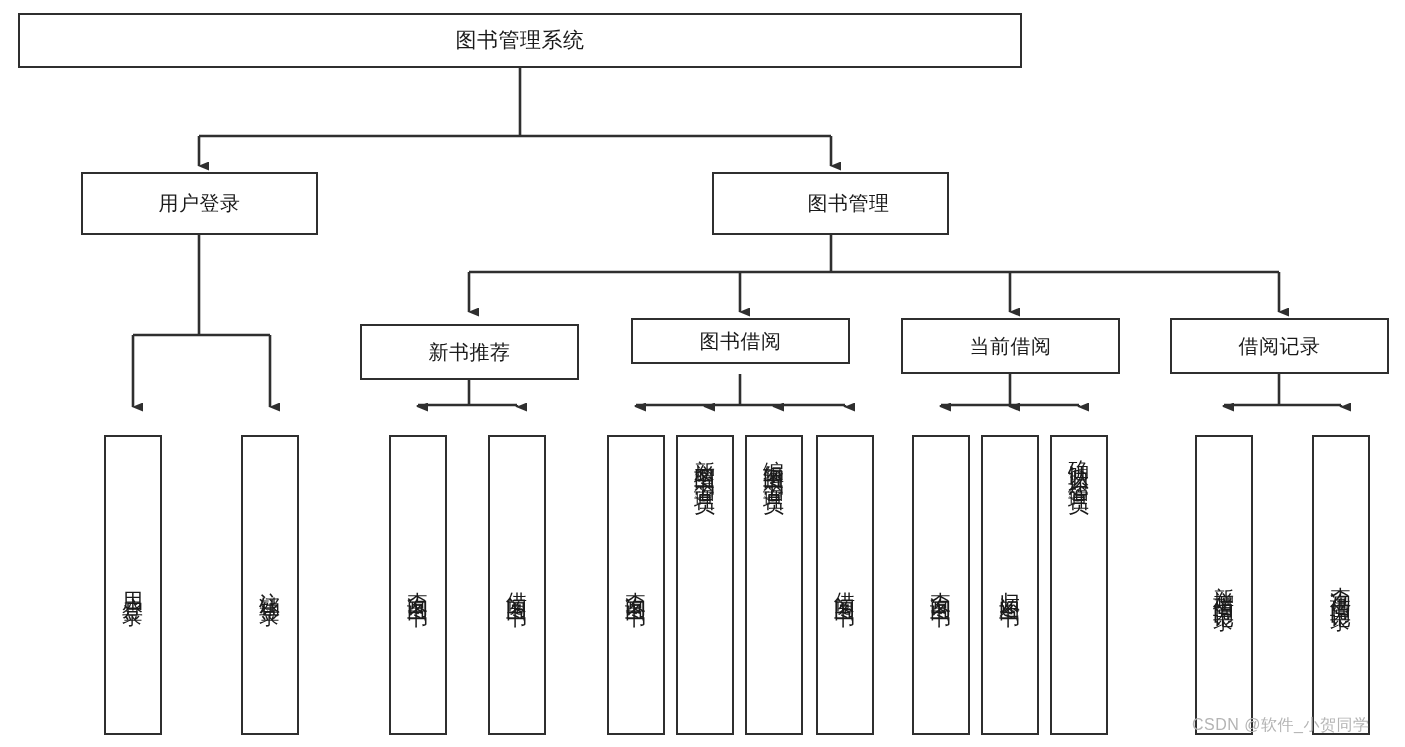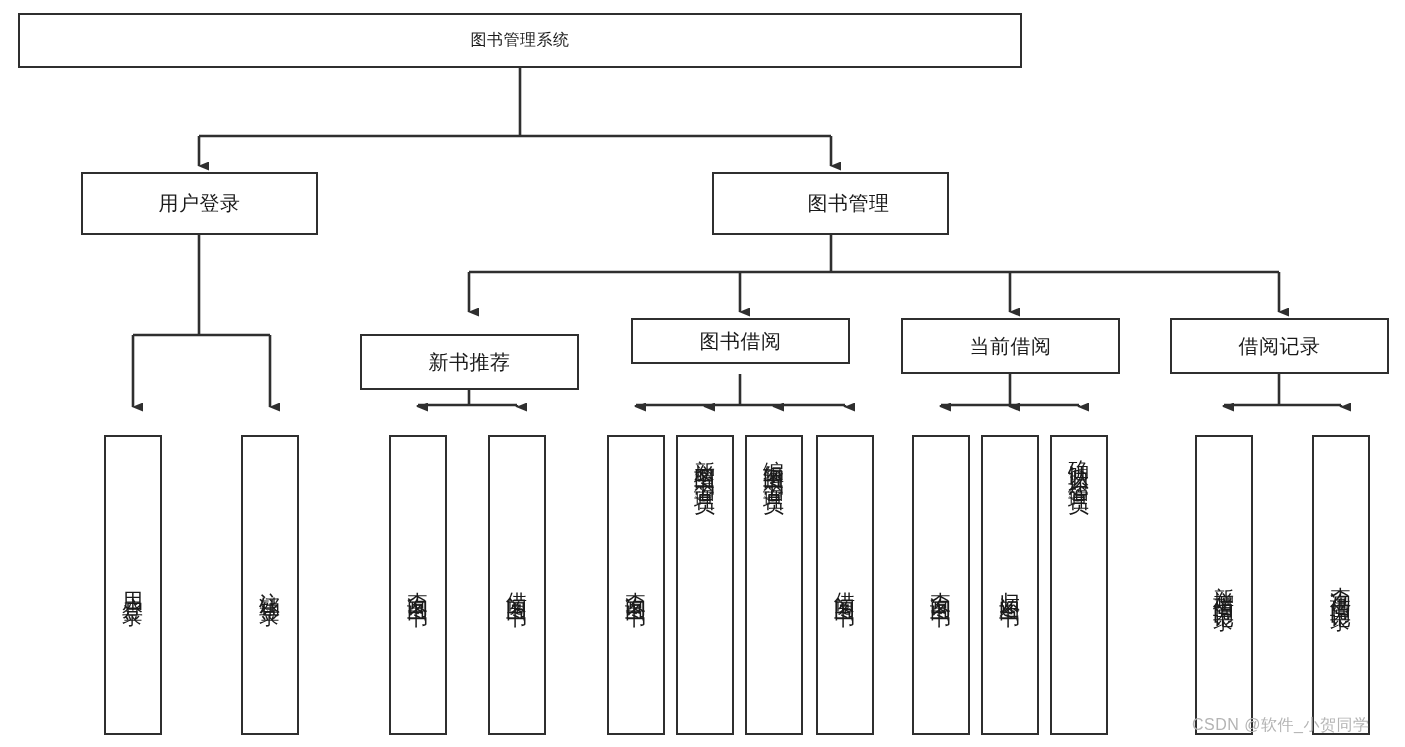--- a/index.html
+++ b/index.html
@@ -37,21 +37,21 @@
     z-index: 2;
   }
   .node-label {
     color: #1a1a1a;
     text-align: center;
     line-height: 1.15;
     letter-spacing: 0.5px;
     white-space: nowrap;
   }
   
-  .node.root .node-label { font-size: 16px; }
+  .node.root .node-label { font-size: 21px; }
   
   .node.branch .node-label { font-size: 20px; }
 
   
   .node.leaf {
     align-items: flex-start;
     justify-content: center;
     padding-top: 6px;
   }
   .node.leaf .node-label {
@@ -136,21 +136,21 @@
   </div>
 
   <div class="node branch" style="left:81px; top:172px; width:237px; height:63px;">
     <span class="node-label">用户登录</span>
   </div>
 
   <div class="node branch" style="left:712px; top:172px; width:237px; height:63px;padding-left:36px;">
     <span class="node-label">图书管理</span>
   </div>
 
-  <div class="node branch" style="left:360px; top:334px; width:219px; height:56px;">
+  <div class="node branch" style="left:360px; top:324px; width:219px; height:56px;">
     <span class="node-label">新书推荐</span>
   </div>
 
   <div class="node branch" style="left:631px; top:318px; width:219px; height:46px;">
     <span class="node-label">图书借阅</span>
   </div>
 
   <div class="node branch" style="left:1170px; top:318px; width:219px; height:56px;">
     <span class="node-label">借阅记录</span>
   </div>

